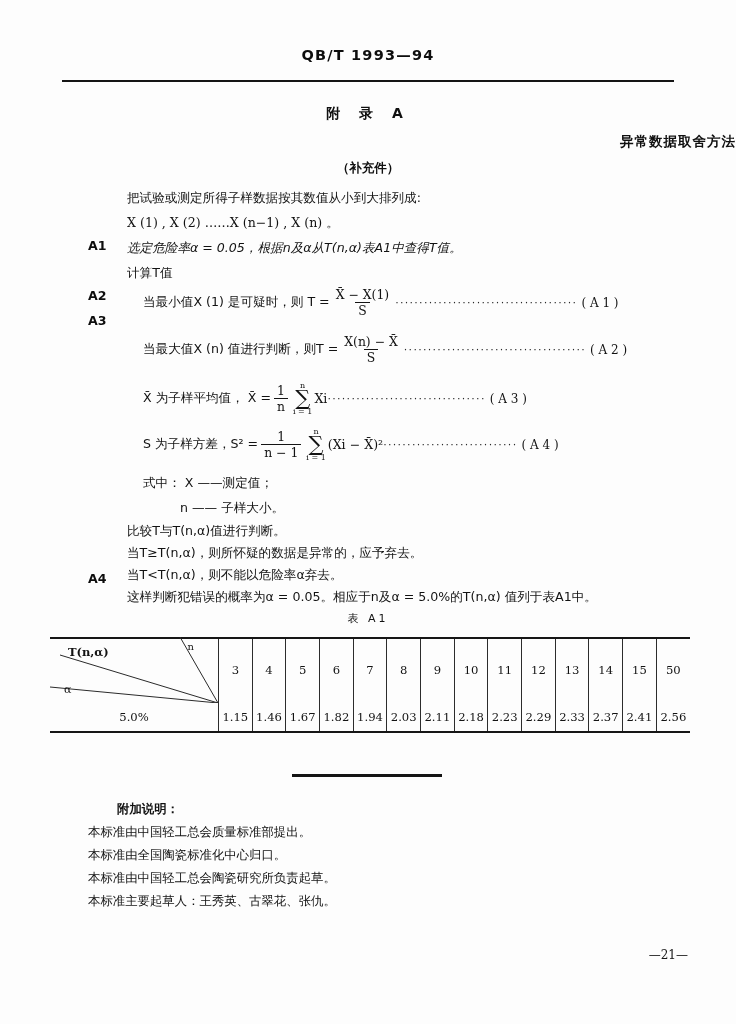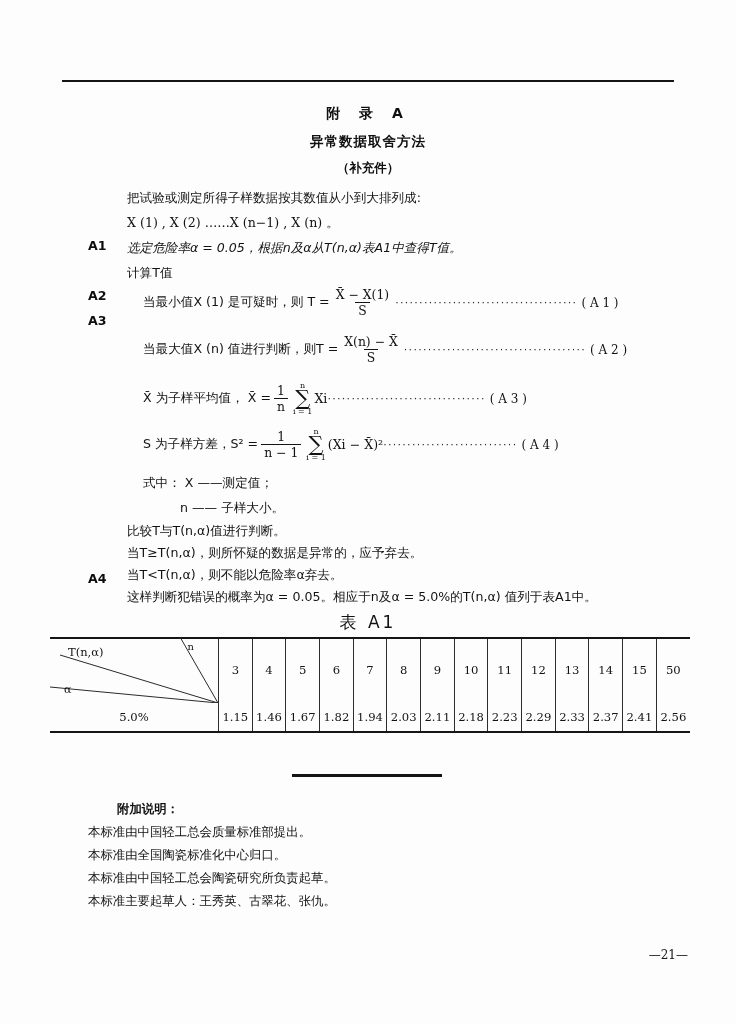--- a/index.html
+++ b/index.html
@@ -52,21 +52,21 @@
     font-size: 14px;
     font-weight: bold;
     letter-spacing: 7px;
     color: #101010;
   }
   .sub-title {
     position: absolute;
     top: 133px;
     left: 0;
     width: 736px;
-    text-align: center;
+    text-align: right;
     font-size: 13.5px;
     font-weight: bold;
     letter-spacing: 1px;
     color: #101010;
     font-family: Liberation Mono, monospace;
   }
   .paren-title {
     position: absolute;
     top: 160px;
     left: 0;
@@ -151,21 +151,21 @@
     margin-left: 4px;
   }
 
   
   .table-caption {
     position: absolute;
     top: 611px;
     left: 0;
     width: 736px;
     text-align: center;
-    font-size: 17px;
+    font-size: 11px;
     color: #121212;
     letter-spacing: 3px;
   }
   .tbl-wrap {
     position: absolute;
     left: 50px;
     top: 637px;
     width: 640px;
     height: 96px;
   }
@@ -199,20 +199,21 @@
     width: 168px;
   }
   .corner-inner { position: absolute; inset: 0; }
   .corner svg { position: absolute; left: 0; top: 0; }
   .lbl-t {
     position: absolute;
     left: 18px;
     top: 8px;
     font-family: "DejaVu Serif", "Liberation Serif", serif;
     font-size: 11.5px;
+    font-weight: bold;
   }
   .lbl-n {
     position: absolute;
     right: 24px;
     top: 4px;
     font-family: "DejaVu Serif", "Liberation Serif", serif;
     font-size: 10px;
   }
   .lbl-a {
     position: absolute;
@@ -251,20 +252,21 @@
     font-family: "DejaVu Serif", "Liberation Serif", serif;
     font-size: 12px;
     color: #151515;
   }
 </style>
 </head>
 <body>
 
 <div class="page">
 
+  <div class="doc-header">QB/T 1993—94</div>
   <div class="header-rule"></div>
 
   <div class="appendix-title">附 录 A</div>
   <div class="sub-title">异常数据取舍方法</div>
   <div class="paren-title">（补充件）</div>
 
   <div class="tag" style="left:88px; top:190px;">A1</div>
   <div class="block" style="left:127px; top:190px;">把试验或测定所得子样数据按其数值从小到大排列成:</div>
   <div class="block ser" style="left:127px; top:215px;">X (1) , X (2) ……X (n−1) , X (n) 。</div>
 

